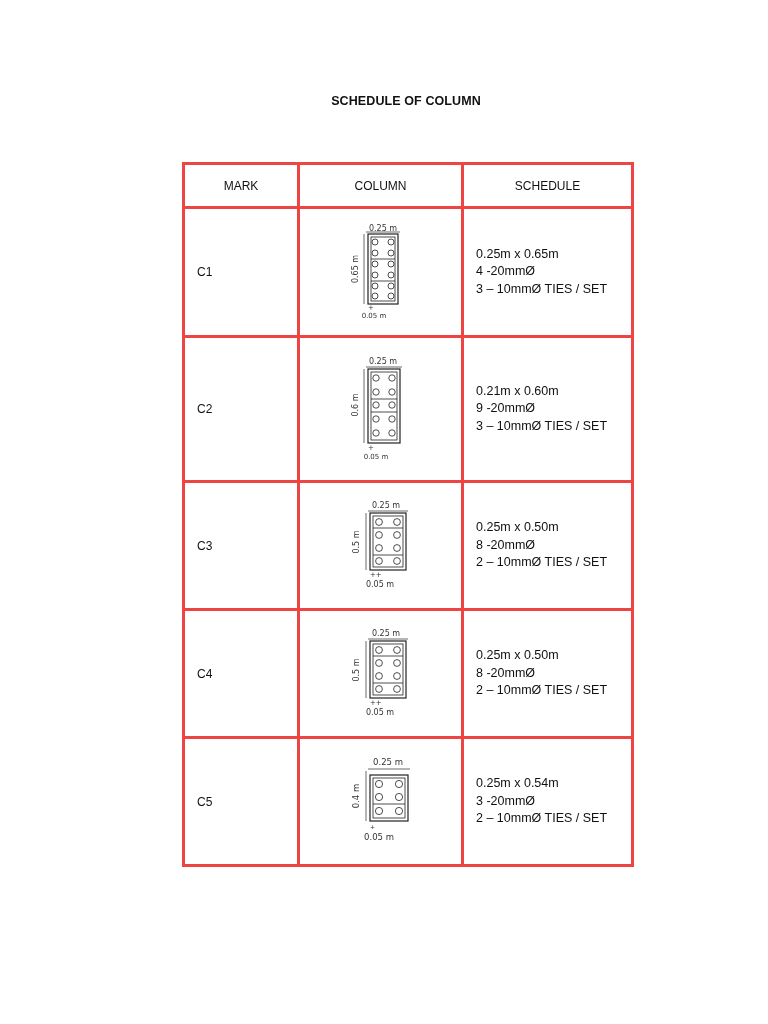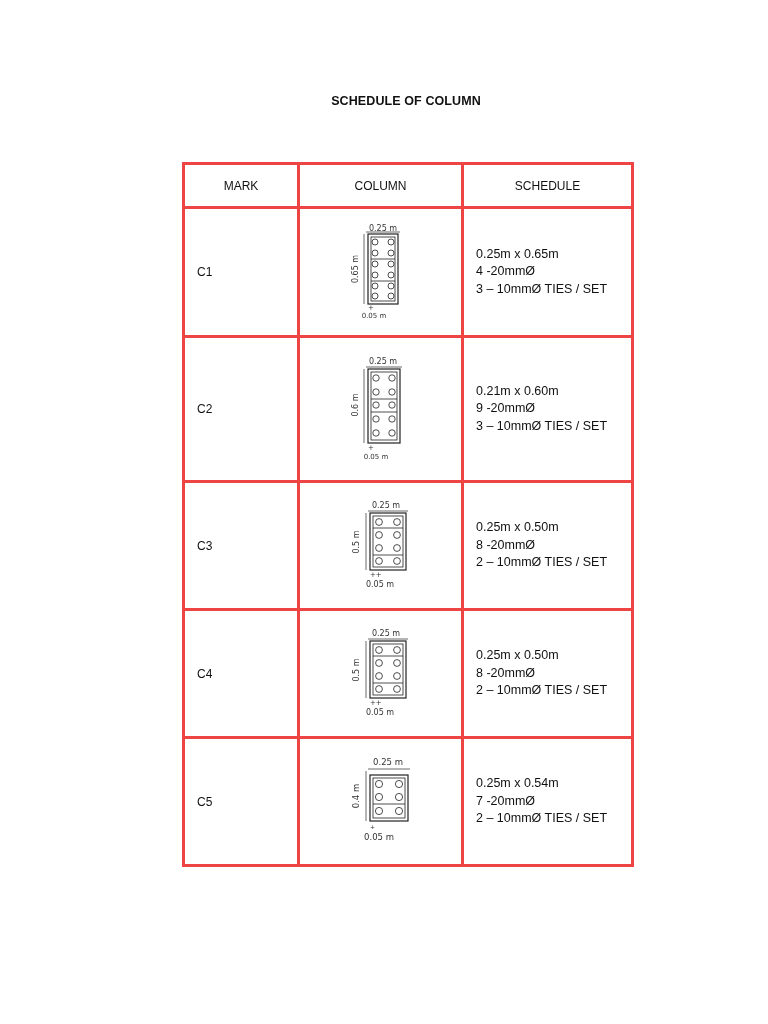--- a/index.html
+++ b/index.html
@@ -249,18 +249,18 @@
             <circle cx="33" cy="55" r="3.6"></circle>
               <circle cx="53" cy="55" r="3.6"></circle>
             <line x1="27" y1="48" x2="59" y2="48"></line>
           </g>
           <text x="24" y="73" font-size="6">+</text>
           <text x="33" y="84" font-size="8.5" text-anchor="middle">0.05 m</text>
         </svg>
       </td>
       <td class="details-cell">
         <span class="detail-line">0.25m x 0.54m</span>
-        <span class="detail-line">7 -20mmØ</span>
+        <span class="detail-line">3 -20mmØ</span>
         <span class="detail-line">2 – 10mmØ TIES / SET</span>
       </td>
     </tr>
   </tbody>
 </table>
 
 </body></html>

